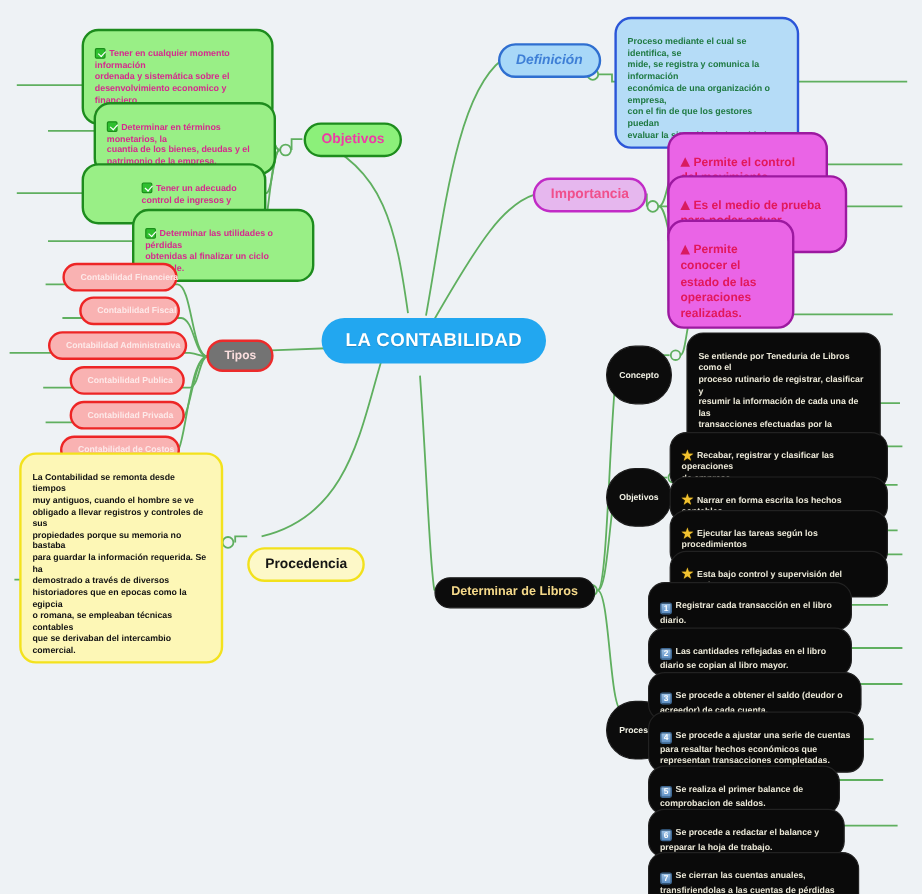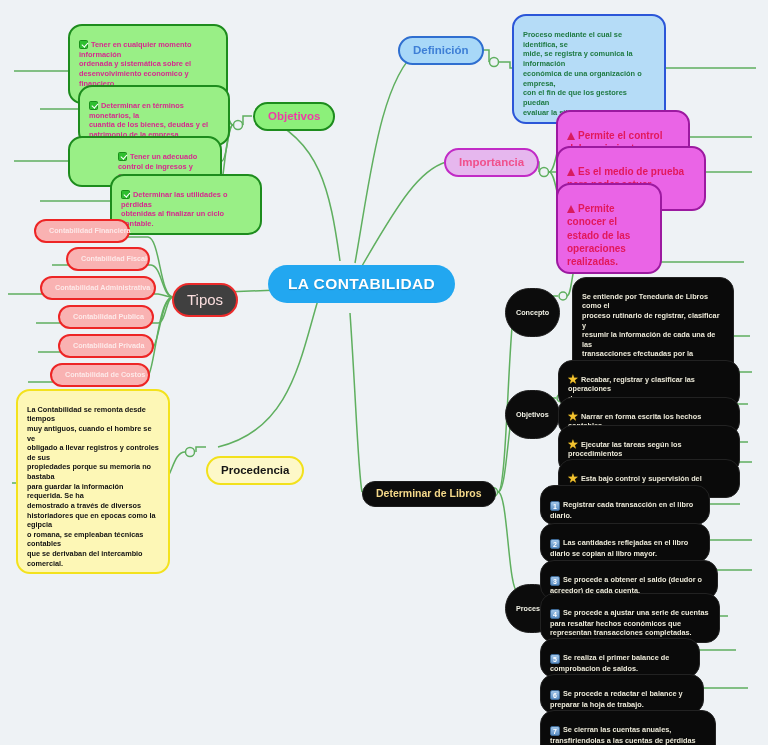--- a/index.html
+++ b/index.html
@@ -56,21 +56,21 @@
 
   
   .b-mag-pill { background:#e6b7ee; border:2.5px solid #c12bc6; color:#f0508c; font-size:11.5px; font-weight:bold; }
   .b-mag-box  { background:#ea64e6; border:2px solid #9c19a0; color:#e2185b; font-size:10px; font-weight:bold; }
 
   
   .b-grn-pill { background:#8cf07a; border:2.5px solid #1d8c1d; color:#ef3aa6; font-size:11.5px; font-weight:bold; }
   .b-grn-box  { background:#99ef86; border:2px solid #1d8c1d; color:#d62a8e; font-size:7.4px; font-weight:bold; }
 
   
-  .b-red-pill { background:#404040; border:2.5px solid #ec2b2b; color:#fadede; font-size:15px; font-weight:normal; }
+  .b-red-pill { background:#737373; border:2.5px solid #ec2b2b; color:#fadede; font-size:10px; font-weight:bold; }
   .b-red-box  { background:#f9b2b2; border:2px solid #ed2525; color:#fde9e9; font-size:7.2px; font-weight:bold; text-align:center; }
 
   
   .b-yel-pill { background:#fdf8c8; border:2.5px solid #f2e11c; color:#151515; font-size:11.5px; font-weight:bold; }
   .b-yel-box  { background:#fdf7b6; border:2px solid #f3e21d; color:#131313; font-size:7.3px; font-weight:bold; }
 
   
   .b-blk-pill { background:#0c0c0c; border:1.5px solid #1d1d1d; color:#f5d98a; font-size:10.5px; font-weight:bold; }
   .b-blk-sub  { background:#0c0c0c; border:1.5px solid #1d1d1d; color:#f0f0e4; font-size:7.2px; font-weight:bold; border-radius:999px; padding:19px 10px; white-space:nowrap; }
   .b-blk-box  { background:#0a0a0a; border:1.5px solid #222; color:#ece9d8; font-size:7.3px; font-weight:bold;margin-top:22px; }
@@ -198,21 +198,21 @@
       <path d="M563,592 C574,592 574,540 586,540 L752,540"></path>
       <path d="M563,592 C570,592 570,570 578,570 L752,570"></path>
       <path d="M563,592 C570,592 570,616 578,616 L728,616"></path>
       <path d="M563,592 C572,592 572,650 582,650 L736,650"></path>
       <path d="M563,592 C576,592 576,688 590,688 L748,688"></path>
     </g>
   </svg>
 
   <div class="node central" style="left:268px; top:265px;">LA CONTABILIDAD</div>
 
-  <div class="node pill b-blue-pill" style="left:398px; top:36px;">Definición</div>
+  <div class="node pill b-blue-pill" style="left:415px; top:36px;font-style:italic;">Definición</div>
 
   <div class="node b-blue-box" style="left:512px; top:14px; width:154px;">
     <span>Proceso mediante el cual se identifica, se
 mide, se registra y comunica la información
 económica de una organización o empresa,
 con el fin de que los gestores puedan
 evaluar la situación de la entidad.</span>
   </div>
 
   <div class="node pill b-mag-pill" style="left:444px; top:148px;">Importancia</div>
@@ -247,30 +247,30 @@
     <span class="ic ic-check"></span><span>Tener un adecuado control de ingresos y
 egresos.</span>
   </div>
   <div class="node b-grn-box" style="left:78px; top:174px; width:152px;margin-left:32px;">
     <span class="ic ic-check"></span><span>Determinar las utilidades o pérdidas
 obtenidas al finalizar un ciclo contable.</span>
   </div>
 
   <div class="node pill b-red-pill" style="left:172px; top:283px;">Tipos</div>
 
-  <div class="node b-red-box pill" style="left:34px; top:219px; width:96px;text-align:right;">Contabilidad Financiera</div>
+  <div class="node b-red-box pill" style="left:52px; top:219px; width:96px;text-align:right;">Contabilidad Financiera</div>
   <div class="node b-red-box pill" style="left:66px; top:247px; width:84px;">Contabilidad Fiscal</div>
   <div class="node b-red-box pill" style="left:40px; top:276px; width:116px;">Contabilidad Administrativa</div>
   <div class="node b-red-box pill" style="left:58px; top:305px; width:96px;">Contabilidad Publica</div>
   <div class="node b-red-box pill" style="left:58px; top:334px; width:96px;">Contabilidad Privada</div>
   <div class="node b-red-box pill" style="left:50px; top:363px; width:100px;">Contabilidad de Costos</div>
 
   <div class="node pill b-yel-pill" style="left:206px; top:456px;">Procedencia</div>
 
-  <div class="node b-yel-box" style="left:16px; top:389px; width:154px;">
+  <div class="node b-yel-box" style="left:16px; top:377px; width:170px;">
     <span>La Contabilidad se remonta desde tiempos
 muy antiguos, cuando el hombre se ve
 obligado a llevar registros y controles de sus
 propiedades porque su memoria no bastaba
 para guardar la información requerida. Se ha
 demostrado a través de diversos
 historiadores que en epocas como la  egipcia
 o romana, se empleaban técnicas contables
 que se derivaban del intercambio comercial.</span>
   </div>

